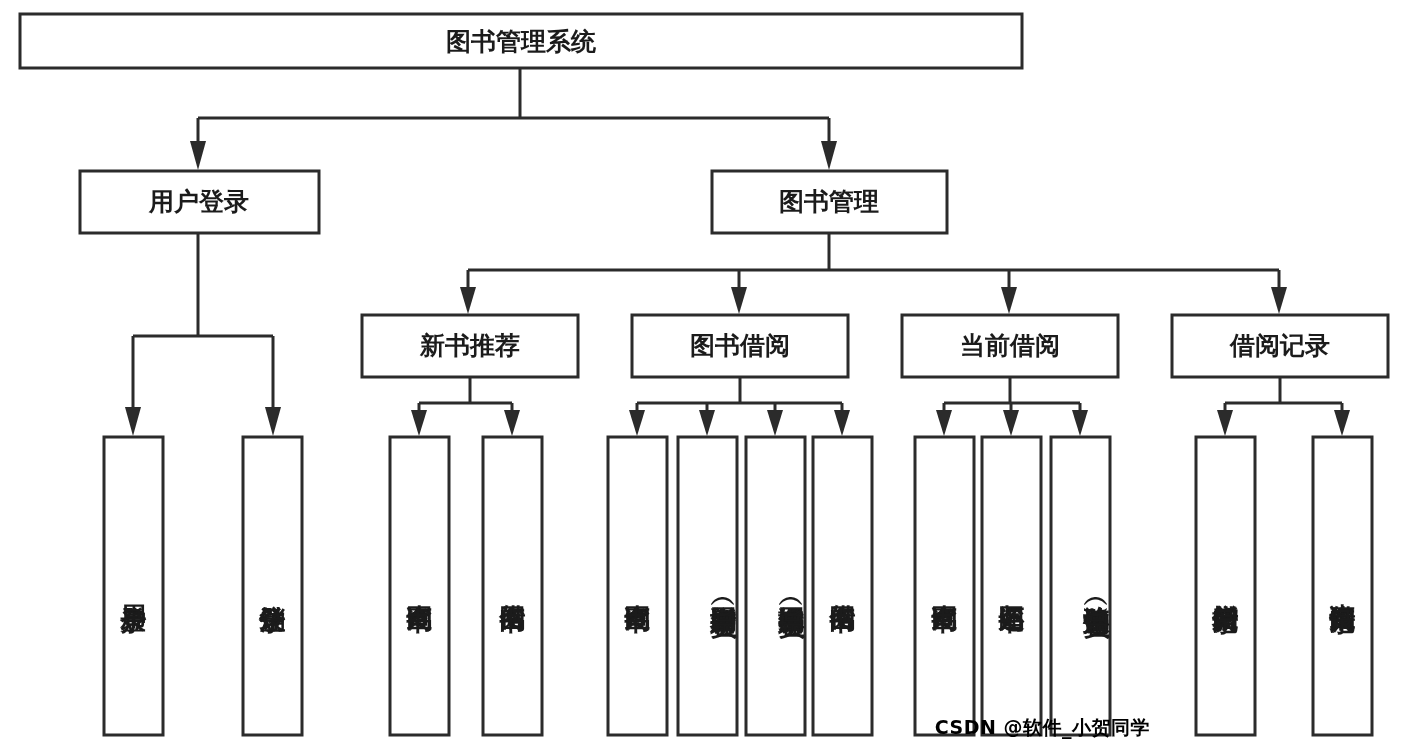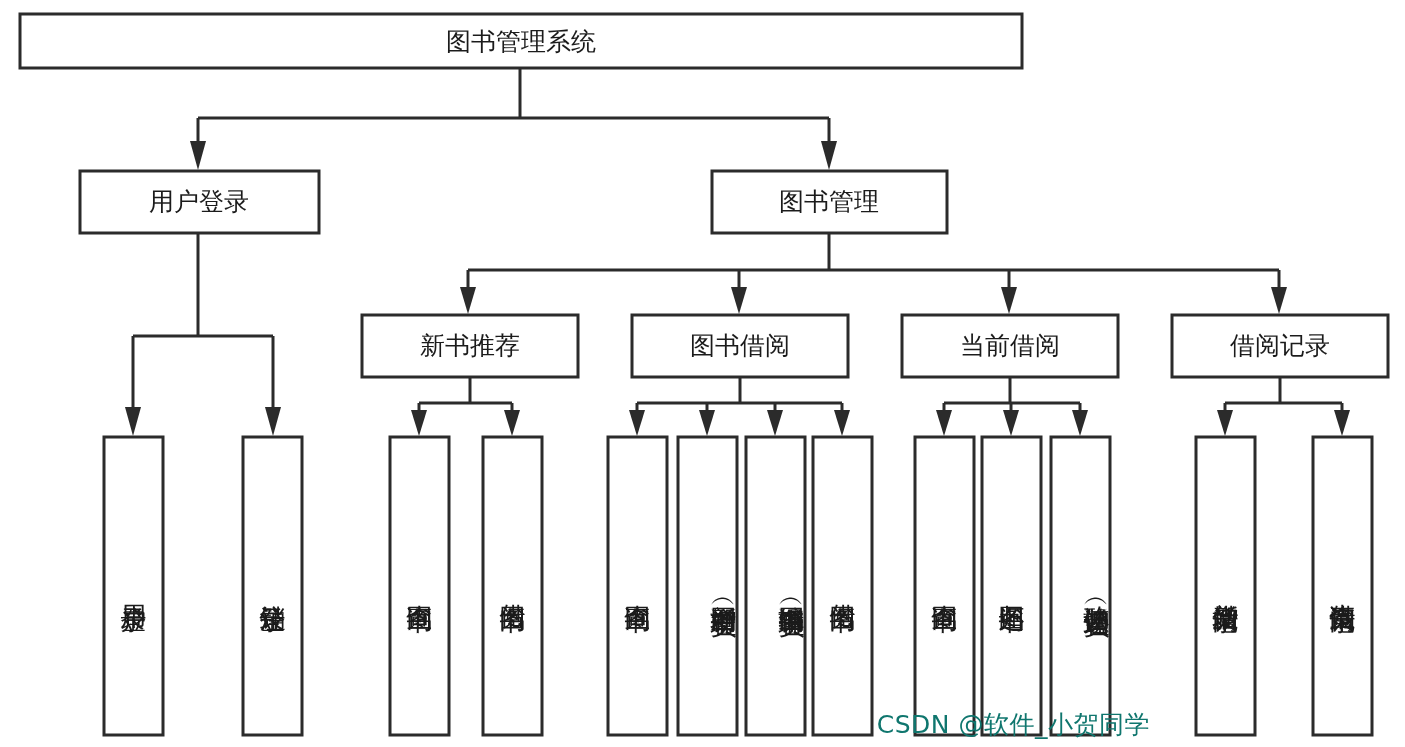--- a/index.html
+++ b/index.html
@@ -11,20 +11,21 @@
     width: 1405px;
     height: 747px;
     font-family: "DejaVu Sans", "Liberation Sans", sans-serif;
     overflow: hidden;
   }
   #diagram-root {
     position: relative;
     width: 1160px;
     height: 747px;
     background: #ffffff;
+    font-weight: bold;
   }
   svg#flow {
     position: absolute;
     left: 0;
     top: 0;
     width: 1405px;
     height: 747px;
     display: block;
   }
   .node-box {
@@ -69,22 +70,22 @@
     align-items: center;
     justify-content: center;
     white-space: nowrap;
     user-select: none;
   }
   #watermark {
     position: absolute;
     right: 10px;
     bottom: 6px;
     font-family: "DejaVu Sans", "Liberation Sans", sans-serif;
-    font-size: 25px;
-    color: #0f766e;
+    font-size: 19px;
+    color: #000000;
     letter-spacing: 0.5px;
     white-space: nowrap;
   }
 </style>
 </head>
 <body>
 
 <div id="diagram-root">
 
   <svg id="flow" viewBox="0 0 1405 747">

